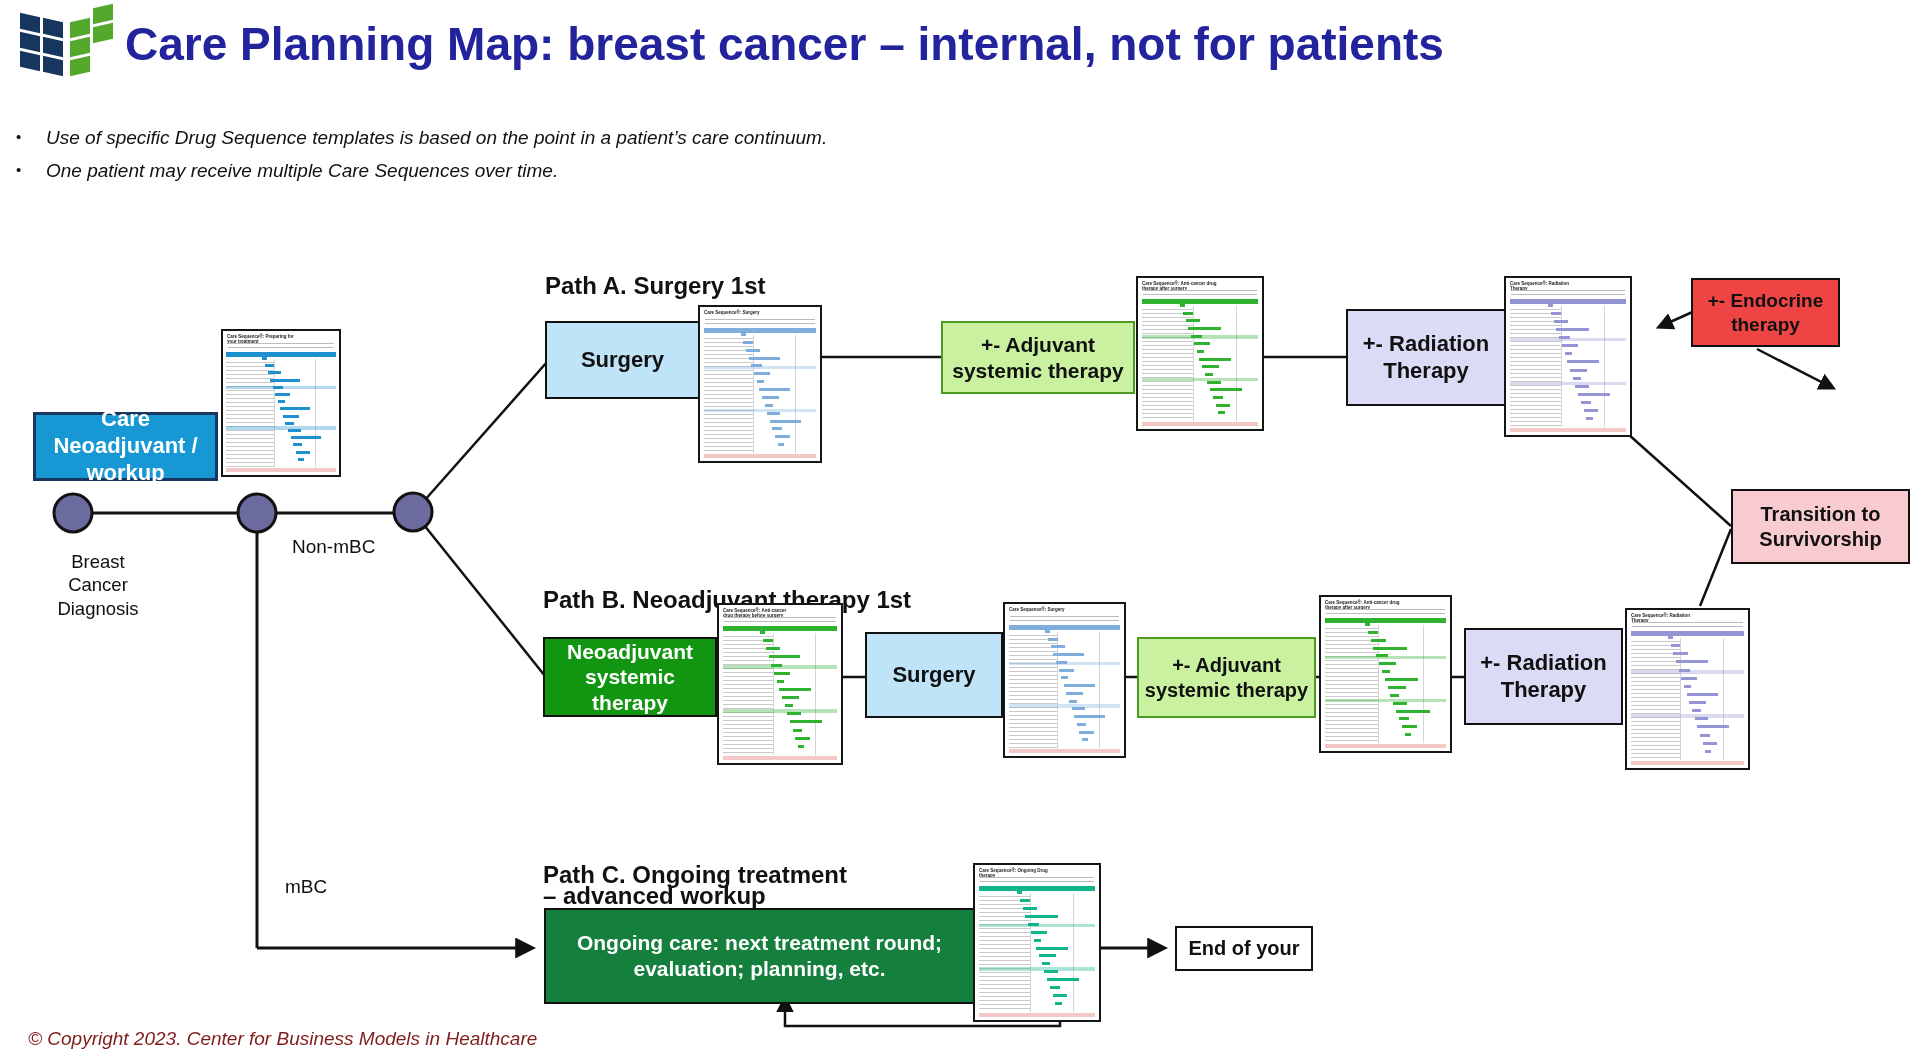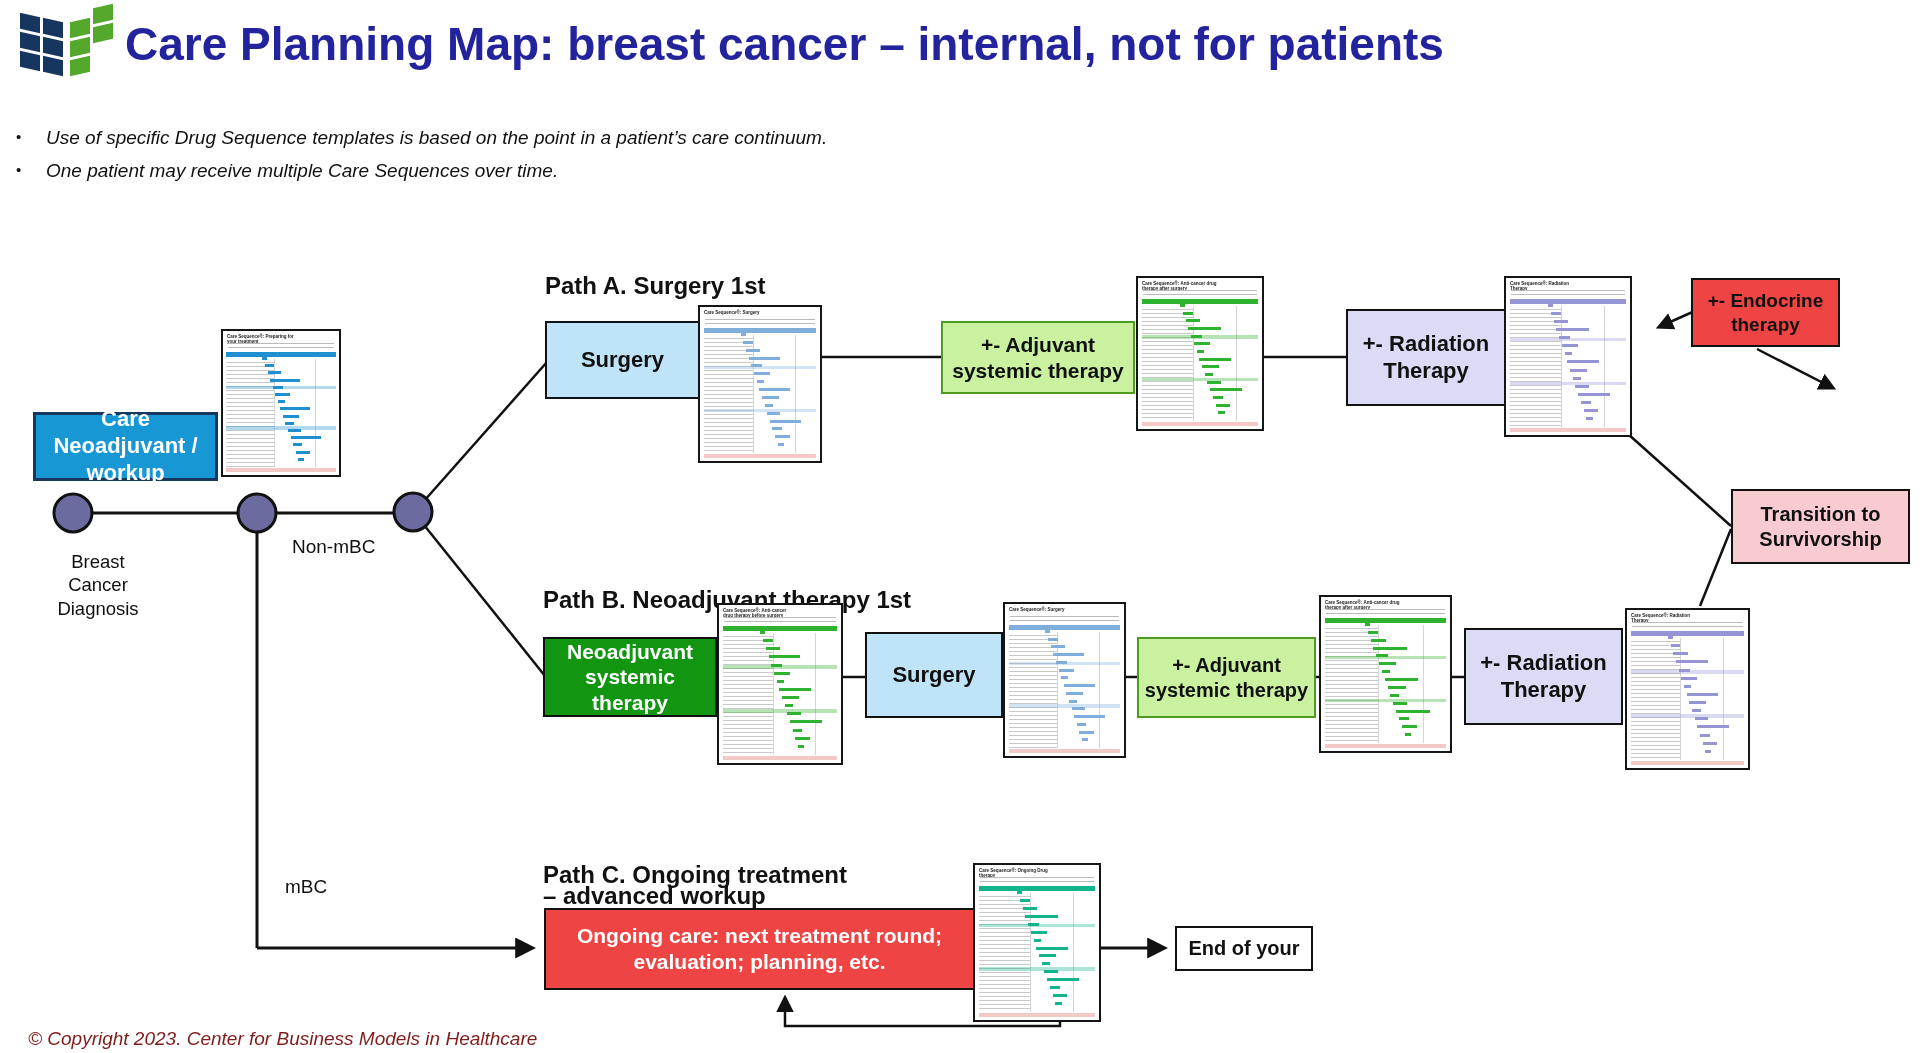--- a/index.html
+++ b/index.html
@@ -51,21 +51,21 @@
   #box-care-init  { left:33px;   top:412px; width:185px; height:69px; background:#1798D5; color:#fff; border:3px solid #17375E; font-size:22px; }
   #box-surgery-a  { left:545px;  top:321px; width:155px; height:78px; background:#BFE4F8; font-size:22px; }
   #box-adjuvant-a { left:941px;  top:321px; width:194px; height:73px; background:#C9F1A0; border-color:#4E9B21; font-size:21px; }
   #box-radiation-a{ left:1346px; top:309px; width:160px; height:97px; background:#DBDBF6; font-size:22px; }
   #box-endocrine  { left:1691px; top:278px; width:149px; height:69px; background:#ef4444; font-size:19px; }
   #box-transition { left:1731px; top:489px; width:179px; height:75px; background:#F8CBD0; font-size:20px; }
   #box-neoadjuvant{ left:543px;  top:637px; width:174px; height:80px; background:#129612; color:#fff; font-size:21px; }
   #box-surgery-b  { left:865px;  top:632px; width:138px; height:86px; background:#BFE4F8; font-size:22px; }
   #box-adjuvant-b { left:1137px; top:637px; width:179px; height:81px; background:#C9F1A0; border-color:#4E9B21; font-size:20px; }
   #box-radiation-b{ left:1464px; top:628px; width:159px; height:97px; background:#DBDBF6; font-size:22px; }
-  #box-ongoing    { left:544px;  top:908px; width:431px; height:82px; background:#ef4444; color:#fff; font-size:21px; }
+  #box-ongoing    { left:544px;  top:908px; width:431px; height:96px; background:#15803d; color:#fff; font-size:21px; }
   #box-endoflife  { left:1175px; top:926px; width:138px; height:45px; background:#fff; font-size:20px; }
 
   
   .thumb { position:absolute; background:#fff; border:2px solid #151515; z-index:3; }
   #th-prep         { left:221px;  top:329px; width:120px; height:148px; }
   #th-surgery-a    { left:698px;  top:305px; width:124px; height:158px; }
   #th-adjuvant-a   { left:1136px; top:276px; width:128px; height:155px; }
   #th-radiation-a  { left:1504px; top:276px; width:128px; height:161px; }
   #th-neoadjuvant-b{ left:717px;  top:603px; width:126px; height:162px; }
   #th-surgery-b    { left:1003px; top:602px; width:123px; height:156px; }

